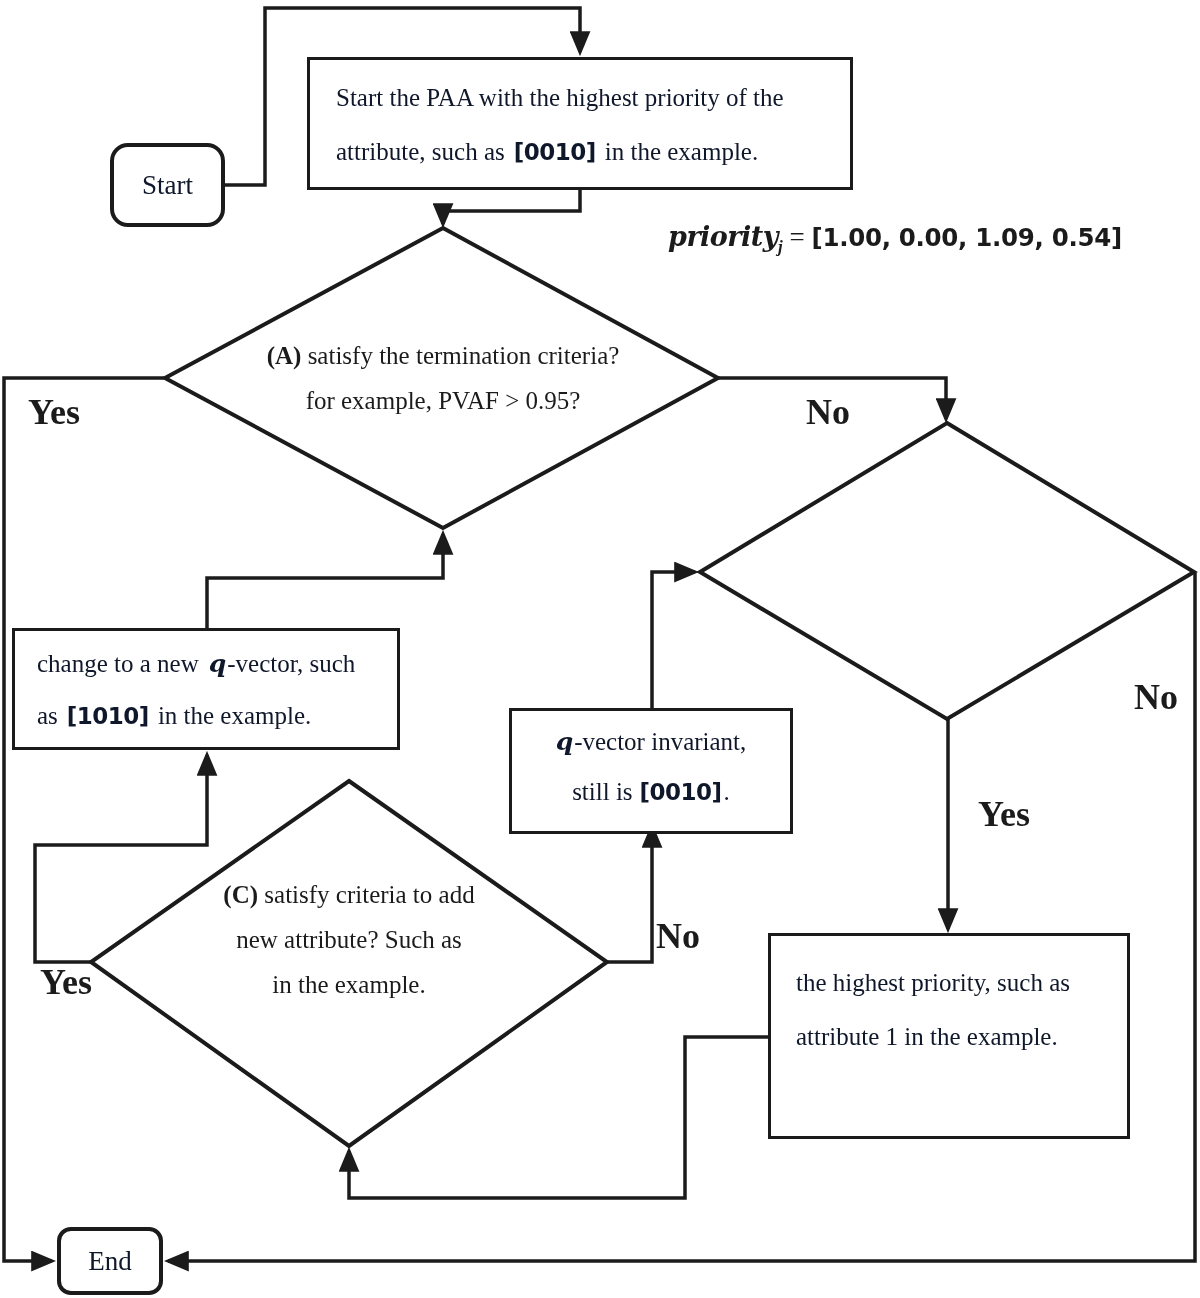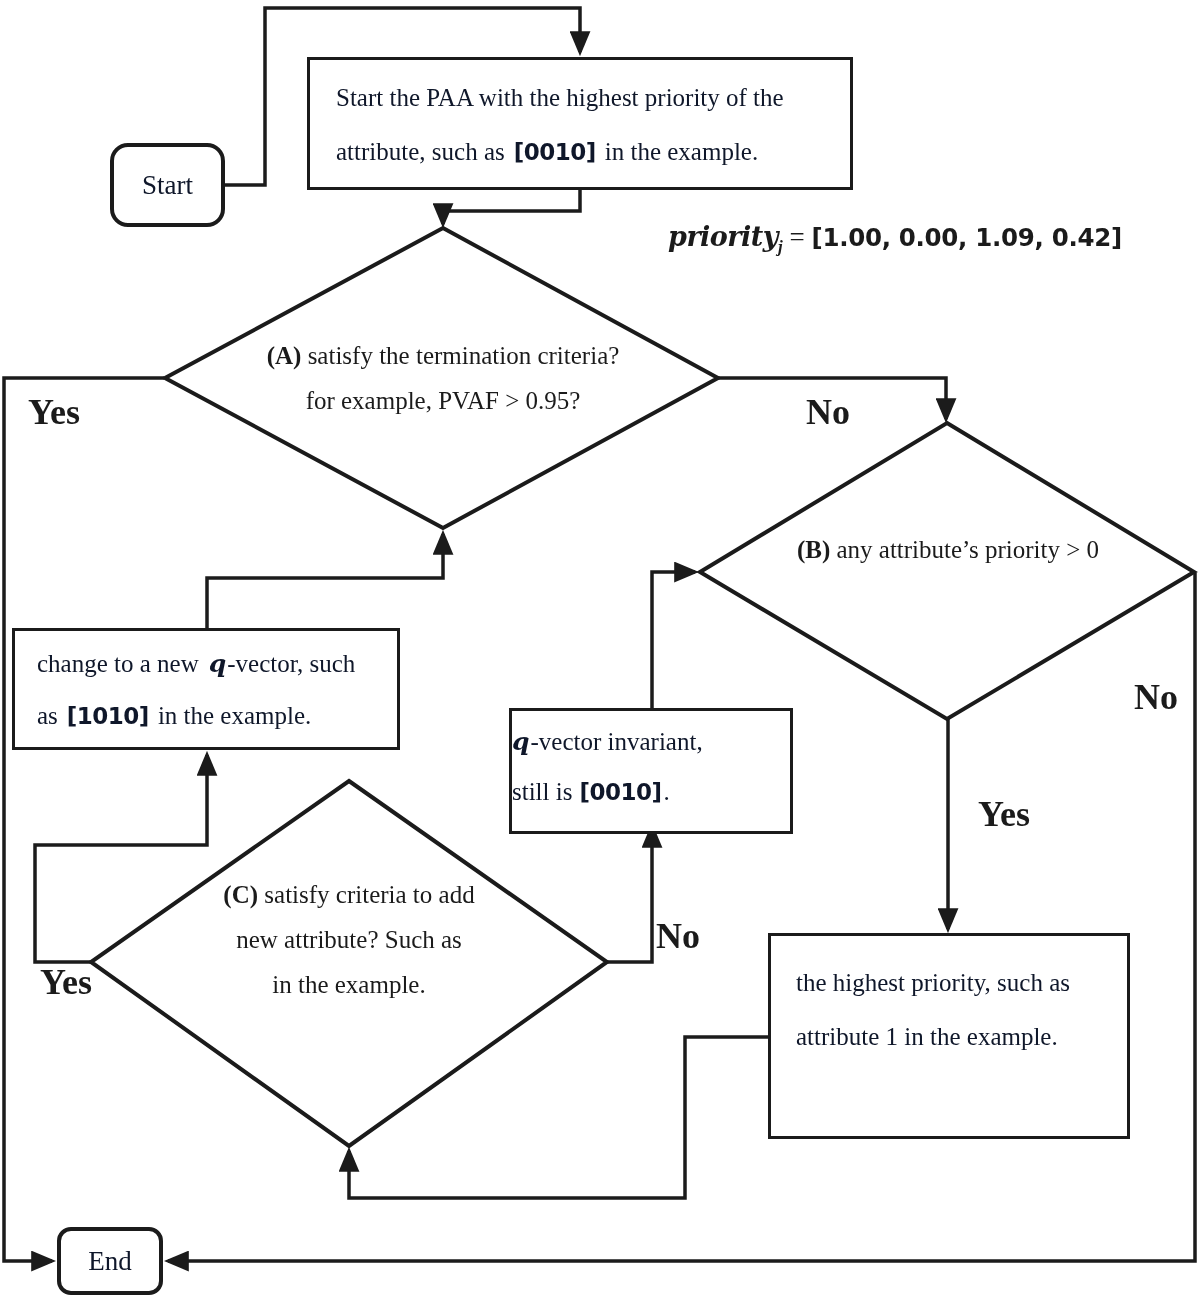--- a/index.html
+++ b/index.html
@@ -63,38 +63,37 @@
   <div class="node rounded" style="left:110px;top:143px;width:115px;height:84px;">
     <span>Start</span>
   </div>
 
   <div class="node" style="left:307px;top:57px;width:546px;height:133px;padding:11px 0 0 26px;line-height:54px;">
     <span class="line"><span>Start the PAA with the highest priority of the</span></span>
     <span class="line"><span>attribute, such as</span><span class="vec">[0010]</span><span>in the example.</span></span>
   </div>
 
   <div class="pnote" style="left:668px;top:221px;width:440px;text-align:center;">
-    <span class="pname">priority</span><span class="psub">j</span><span> = </span><span class="pval">[1.00, 0.00, 1.09, 0.42]</span>
+    <span class="pname">priority</span><span class="psub">j</span><span> = </span><span class="pval">[1.00, 0.00, 1.09, 0.54]</span>
   </div>
 
   <div class="dtext" style="left:223px;top:333px;width:440px;">
     <span class="line"><span class="tag">(A)</span><span> satisfy the termination criteria?</span></span>
     <span class="line">for example, PVAF &gt; 0.95?</span>
   </div>
 
   <div class="dtext" style="left:748px;top:527px;width:400px;">
-    <span class="line"><span class="tag">(B)</span><span> any attribute’s priority &gt; 0</span></span>
   </div>
 
   <div class="node" style="left:12px;top:628px;width:388px;height:122px;padding:7px 0 0 22px;line-height:52px;">
     <span class="line"><span>change to a new</span><span class="qi" style="margin:0 1px 0 10px;">q</span><span>-vector, such</span></span>
     <span class="line"><span>as</span><span class="vec">[1010]</span><span>in the example.</span></span>
   </div>
 
-  <div class="node" style="left:509px;top:708px;width:284px;height:126px;padding-top:6px;line-height:50px;text-align:left;">
+  <div class="node" style="left:509px;top:708px;width:284px;height:126px;padding-top:6px;line-height:50px;text-align:center;">
     <span class="line"><span class="qi">q</span><span>-vector invariant,</span></span>
     <span class="line"><span>still is</span><span class="vec tight">[0010]</span><span>.</span></span>
   </div>
 
   <div class="dtext" style="left:139px;top:872px;width:420px;line-height:45px;">
     <span class="line"><span class="tag">(C)</span><span> satisfy criteria to add</span></span>
     <span class="line">new attribute? Such as</span>
     <span class="line">in the example.</span>
   </div>
 

